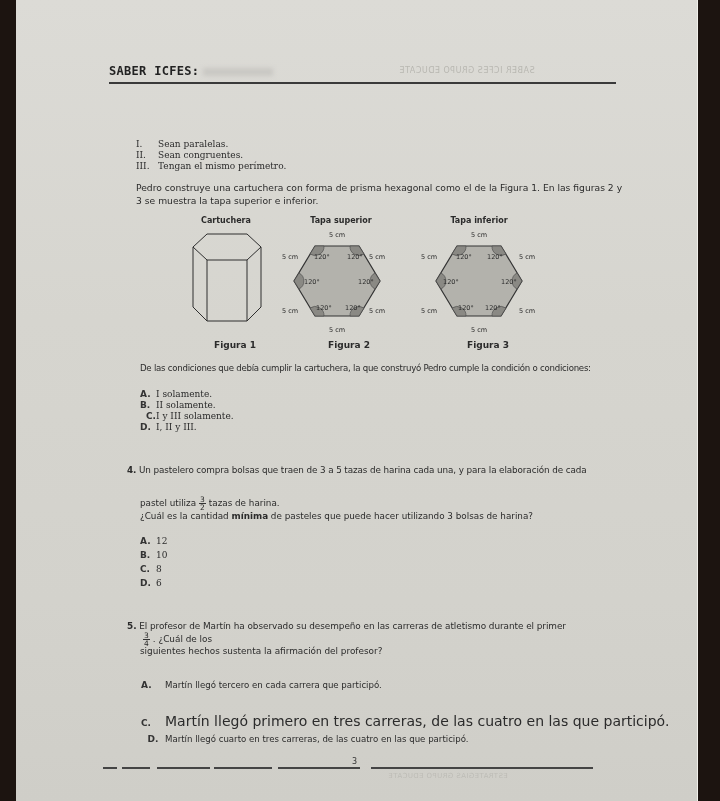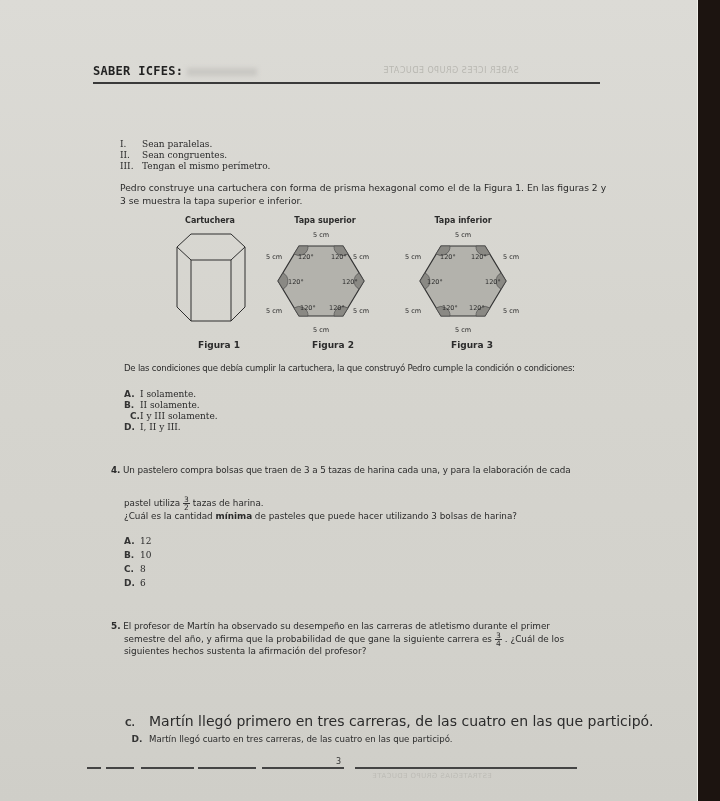--- a/index.html
+++ b/index.html
@@ -3,21 +3,21 @@
 <meta charset="utf-8">
 <style>
   html, body { margin:0; padding:0; }
   body {
     width:720px; height:801px; overflow:hidden; position:relative;
     background:#1c1410;
     font-family:"DejaVu Sans", sans-serif;
     color:#2a2a2a;
   }
   .paper {
-    position:absolute; left:0; top:0; width:697px; height:801px;
+    position:absolute; left:16px; top:0; width:697px; height:801px;
     background:linear-gradient(180deg,#dcdbd6 0%,#d6d5cf 40%,#d3d2cc 75%,#cfcec8 100%);
   }
   .header {
     position:absolute; left:93px; top:64px; width:500px;
     font-family:"DejaVu Sans Mono", monospace; font-weight:bold;
     font-size:12px; color:#222; letter-spacing:0.3px;
   }
   .header-rule { position:absolute; left:93px; top:82px; width:507px; height:2px; background:#3a3a3a; }
   .blurred {
     display:inline-block; width:70px; height:8px; margin-left:4px;
@@ -176,24 +176,27 @@
   </div>
   <div class="opt" style="left:124px; top:578px;">
     <span class="let">D.</span><span class="val">6</span>
   </div>
 
   <div class="text" style="left:111px; top:620px; width:510px; font-size:8.9px; letter-spacing:-0.05px;">
     <span class="qnum">5.</span>
     <span>El profesor de Martín ha observado su desempeño en las carreras de atletismo durante el primer</span>
   </div>
   <div class="text" style="left:124px; top:632px; width:500px; font-size:8.9px;">
-    <span>semestre del año, y afirma que la probabilidad de que gane la siguiente carrera es</span><span class="frac"><span class="num">3</span><span class="den">4</span></span><span>. ¿Cuál de los</span>
+    <span class="frac"><span class="num">3</span><span class="den">4</span></span><span>. ¿Cuál de los</span>
   </div>
   <div class="text" style="left:124px; top:645px; width:500px; font-size:8.9px;">siguientes hechos sustenta la afirmación del profesor?</div>
 
+  <div class="opt" style="left:125px; top:680px;">
+    <span class="let" style="width:24px;">A.</span><span style="font-size:8.6px;">Martín llegó tercero en cada carrera que participó.</span>
+  </div>
   <div class="opt" style="left:125px; top:716px;">
     <span class="let" style="width:24px;">C.</span><span style="font-size:14px;">Martín llegó primero en tres carreras, de las cuatro en las que participó.</span>
   </div>
   <div class="opt" style="left:125px; top:734px;text-align:center;">
     <span class="let" style="width:24px;">D.</span><span style="font-size:8.6px;">Martín llegó cuarto en tres carreras, de las cuatro en las que participó.</span>
   </div>
 
   <div class="footer-line" style="left:87px; width:14px;"></div>
   <div class="footer-line" style="left:106px; width:28px;"></div>
   <div class="footer-line" style="left:141px; width:53px;"></div>

